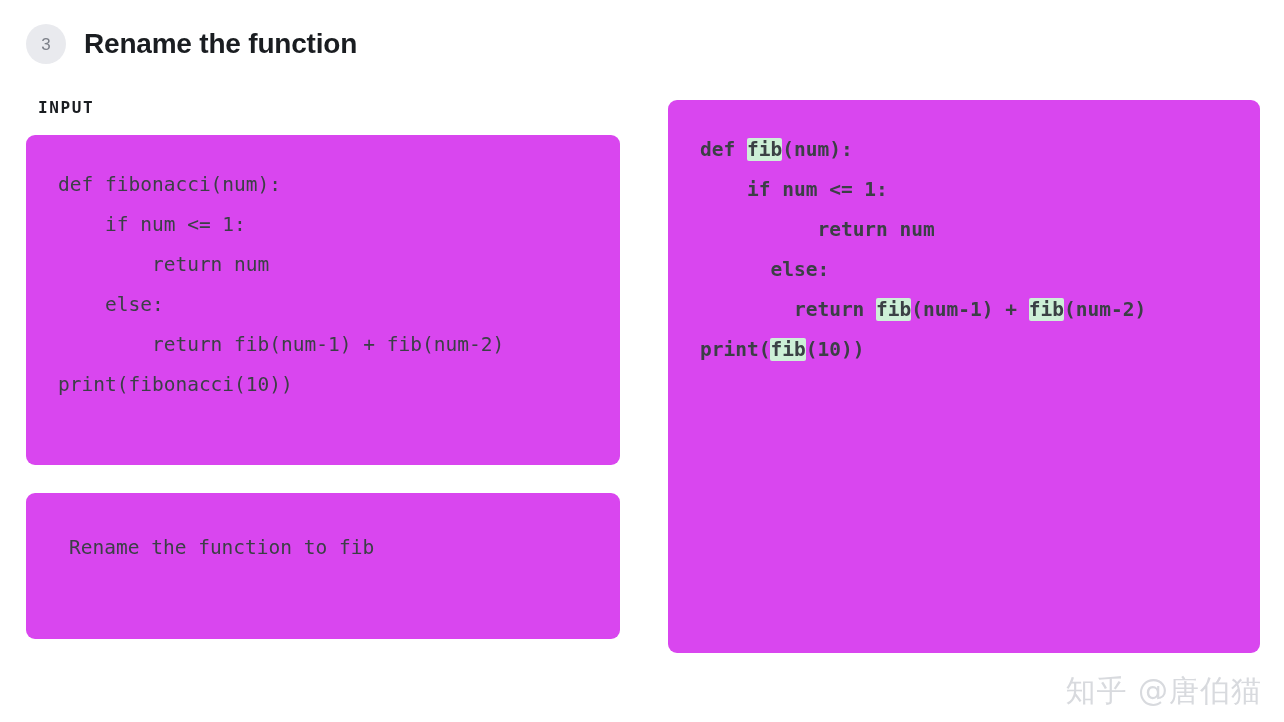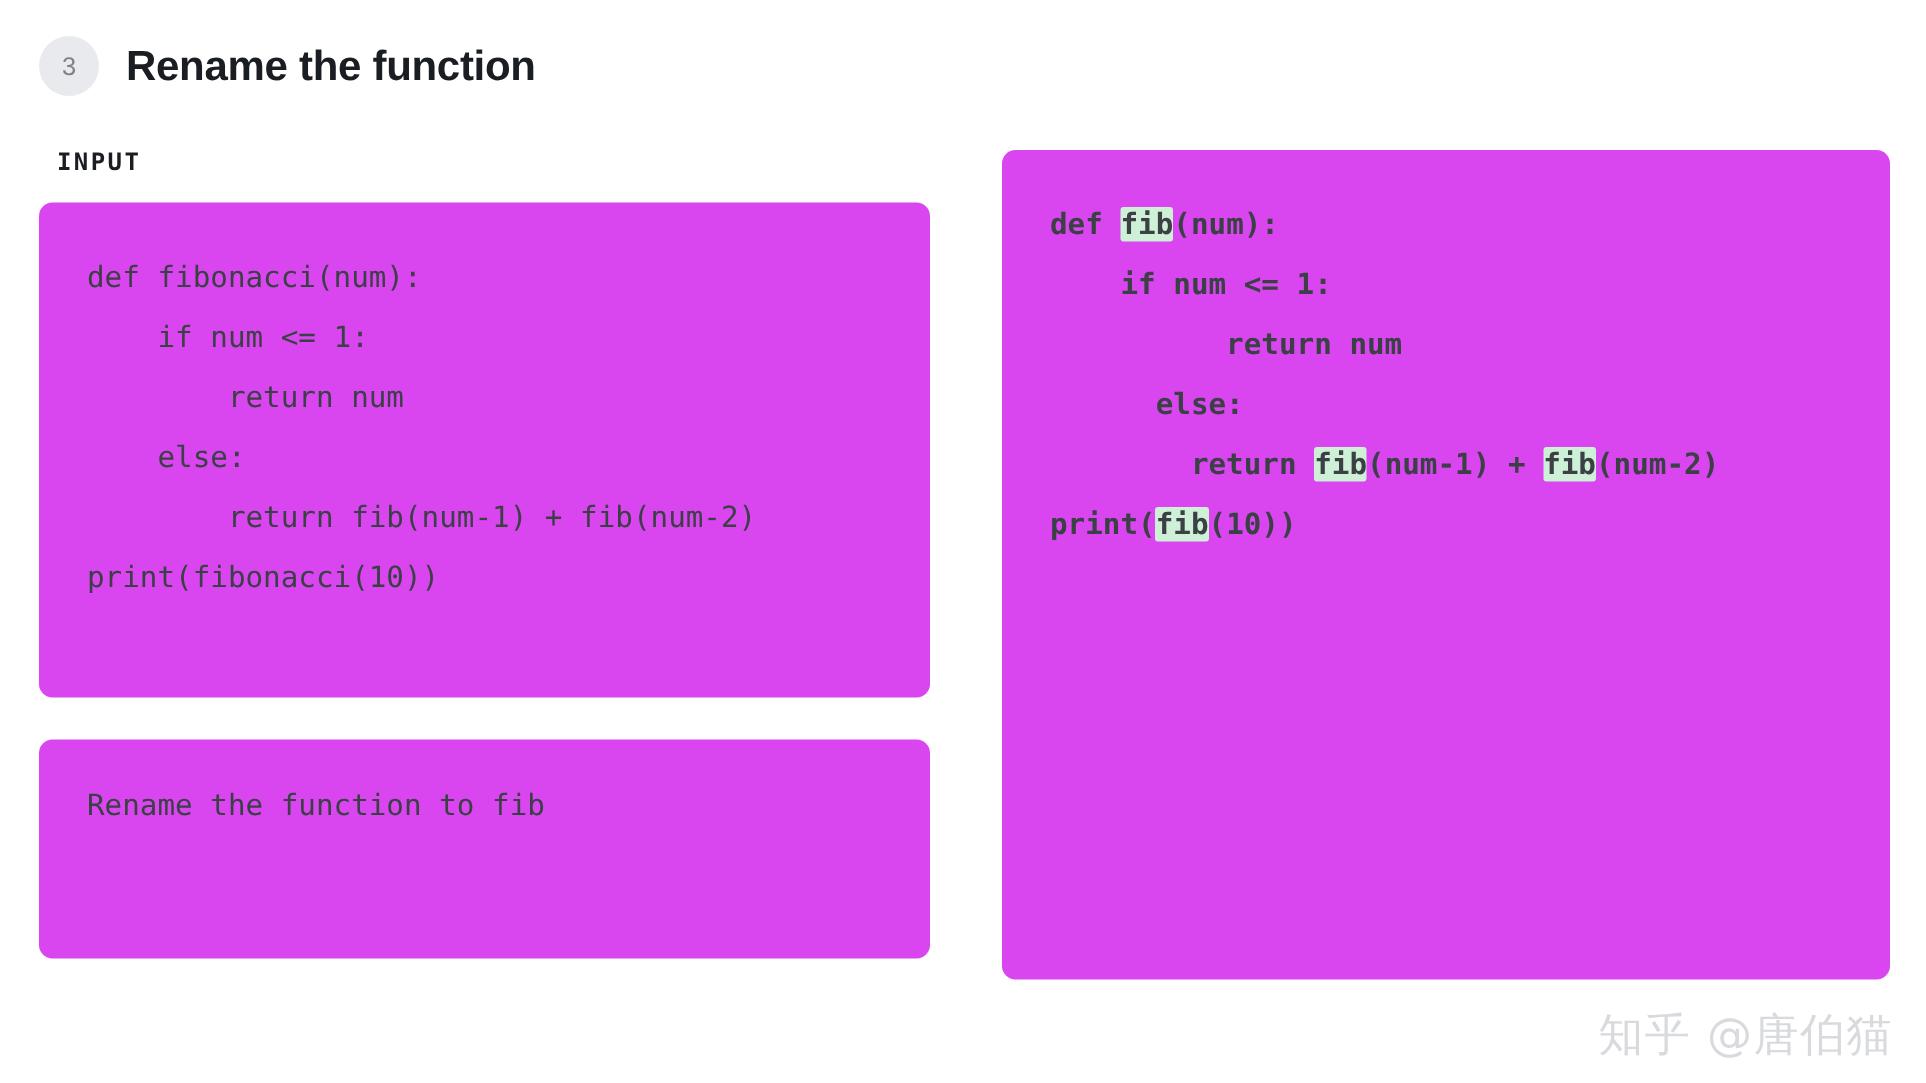--- a/index.html
+++ b/index.html
@@ -88,21 +88,21 @@
     border-radius: 2px;
   }
 
   .instructions-spacer { height: 28px; }
 
   .instr-text {
     font-family: "DejaVu Sans Mono", "Liberation Mono", monospace;
     font-size: 19.5px;
     line-height: 28px;
     color: #3b4045;
-    margin: 0;
+    margin: 11px;
     white-space: pre-wrap;
   }
 
   
   .watermark {
     position: absolute;
     right: 22px;
     bottom: 16px;
     font-size: 30px;
     color: #d8dade;

